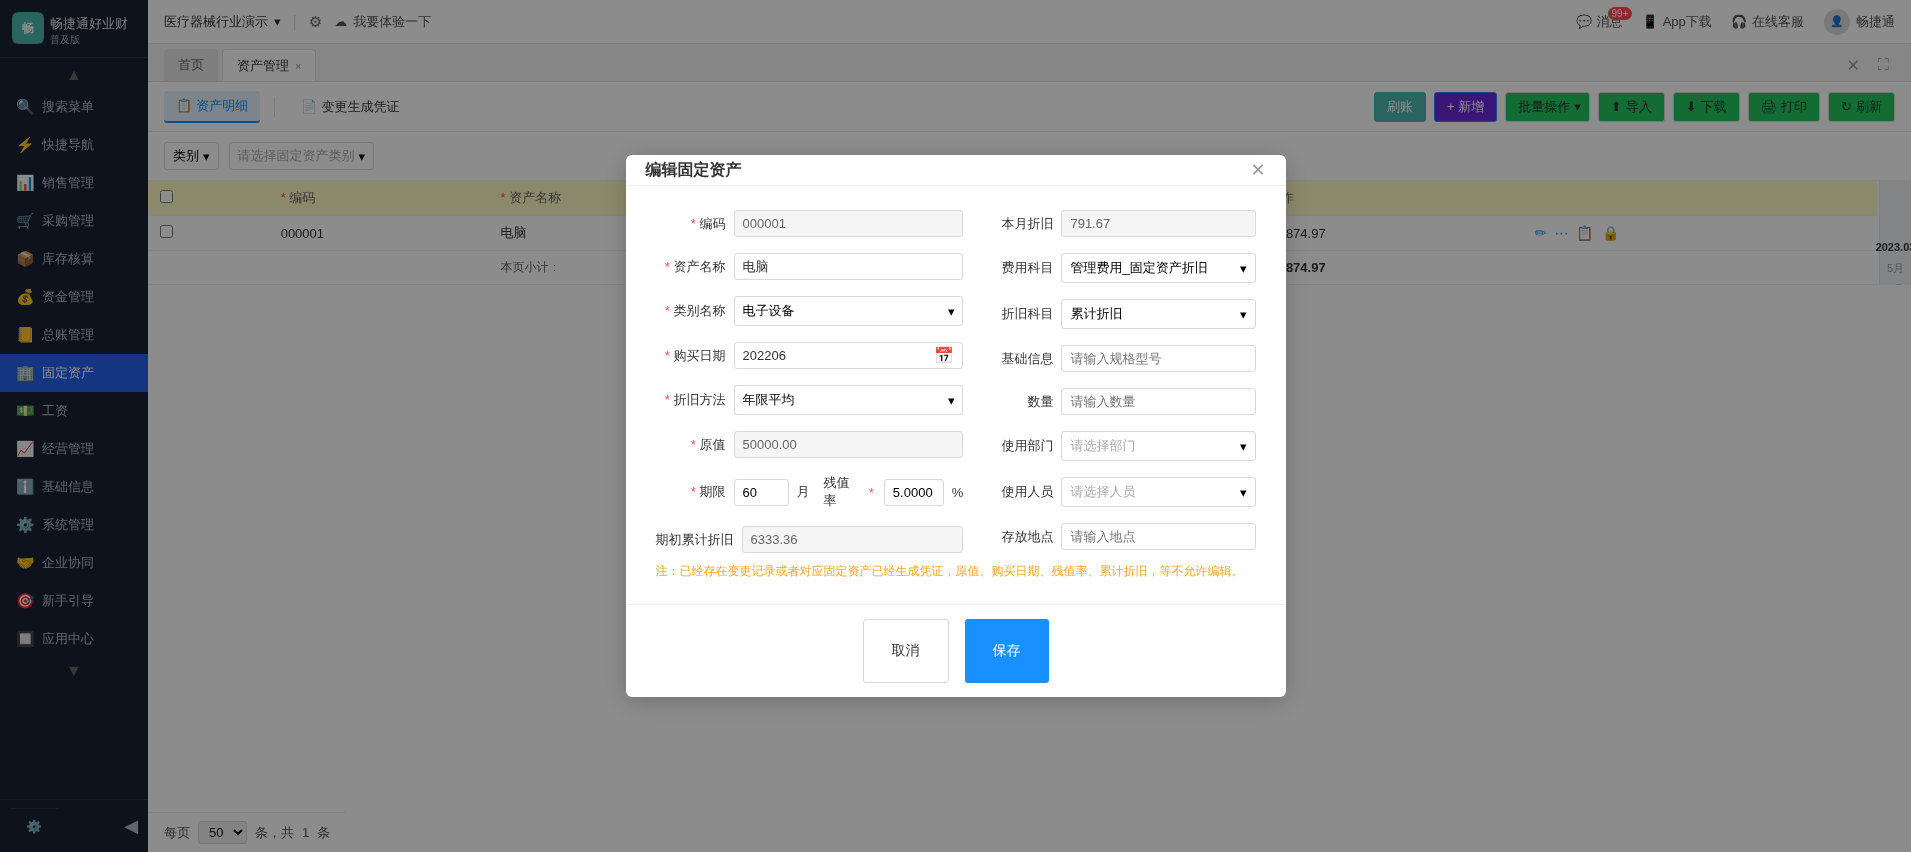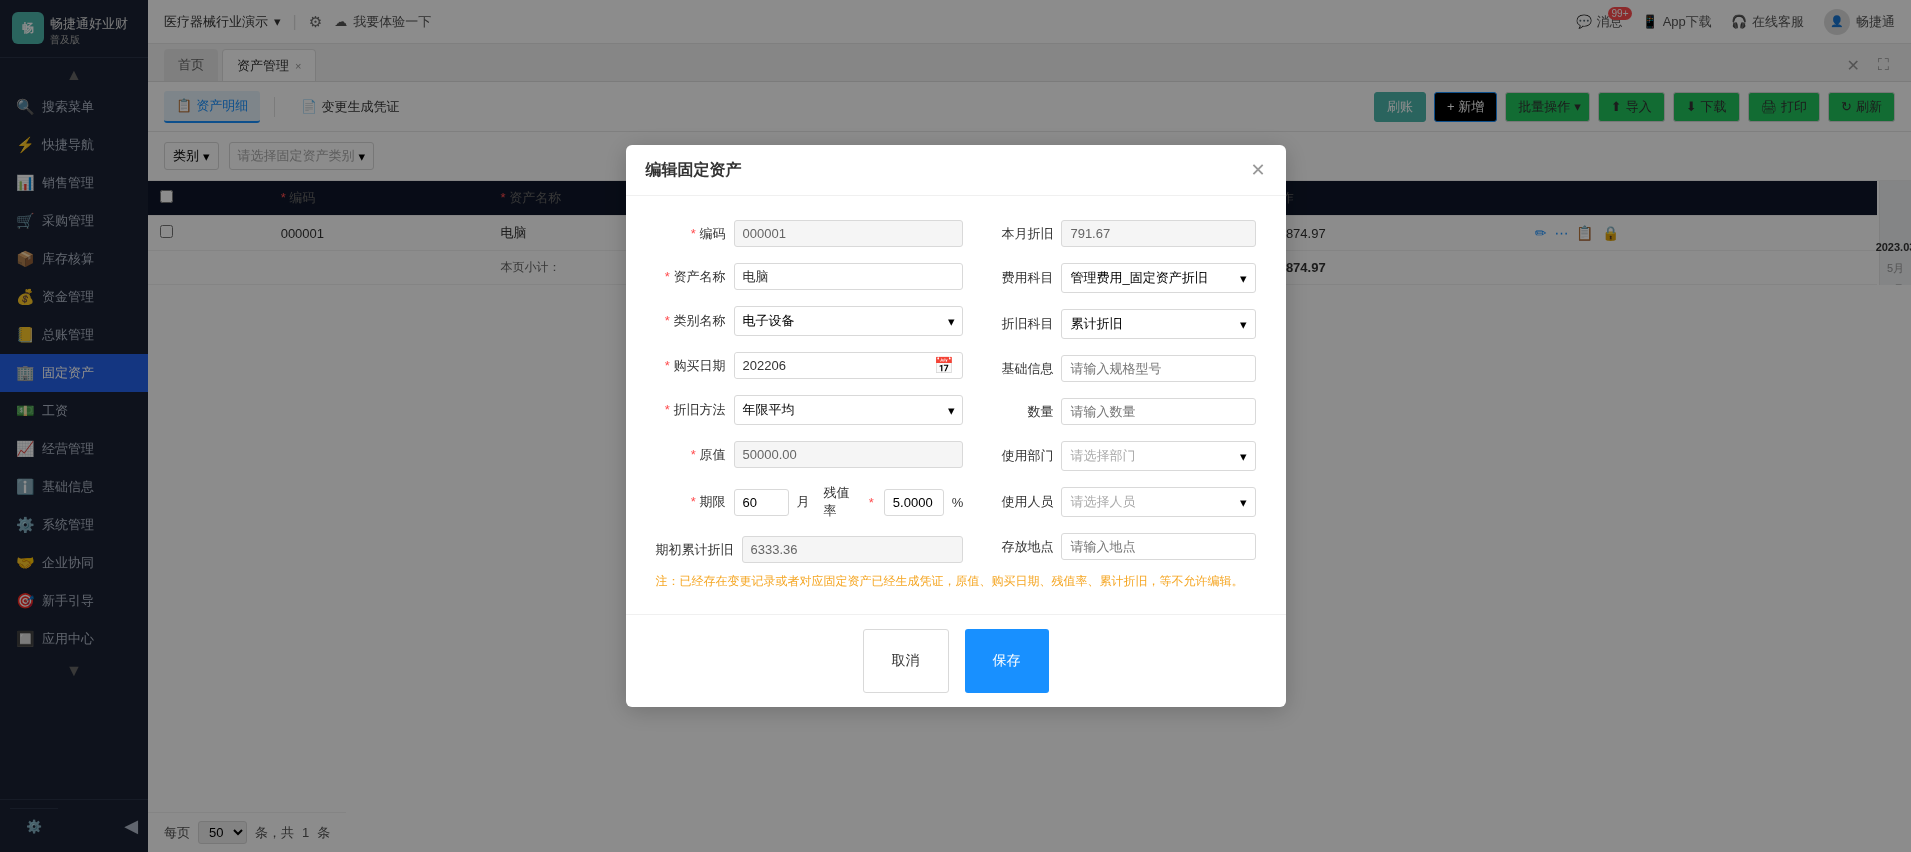--- a/index.html
+++ b/index.html
@@ -153,21 +153,21 @@
       border-bottom: 2px solid #1890ff;
     }
     .toolbar-sep { width: 1px; height: 20px; background: #e0e0e0; margin: 0 4px; }
     .toolbar-right { margin-left: auto; display: flex; align-items: center; gap: 8px; }
     .btn {
       padding: 5px 12px; border-radius: 3px;
       border: 1px solid #d9d9d9; background: #22c55e;
       font-size: 13px; cursor: pointer; color: #333;
       display: flex; align-items: center; gap: 4px;
     }
-    .btn.primary { background: #000000; color: #fff; border-color: #1890ff; }
+    .btn.primary { background: #6d28d9; color: #fff; border-color: #1890ff; }
     .btn.teal { background: #4db6ac; color: #fff; border-color: #4db6ac; }
     .btn.dropdown { padding-right: 8px; }
 
     
     .filter-row {
       padding: 10px 16px;
       display: flex; align-items: center; gap: 10px;
       border-bottom: 1px solid #f0f0f0;
     }
     .filter-select {
@@ -177,21 +177,21 @@
       background: #fff;
     }
 
     
     .asset-table { width: 100%; border-collapse: collapse; font-size: 13px; }
     .asset-table th, .asset-table td {
       padding: 8px 12px;
       border-bottom: 1px solid #f0f0f0;
       text-align: left; white-space: nowrap;
     }
-    .asset-table th { background: #0f172a; color: #666; font-weight: normal; }
+    .asset-table th { background: #fef9c3; color: #666; font-weight: normal; }
     .asset-table td { color: #333; }
     .table-actions { display: flex; gap: 8px; }
     .action-icon { color: #1890ff; cursor: pointer; font-size: 14px; }
 
     
     .timeline-bar {
       position: absolute; right: 0; top: 0; bottom: 0;
       width: 32px; background: #f0f2f5;
       border-left: 1px solid #e8e8e8;
       display: flex; flex-direction: column; align-items: center;
@@ -223,21 +223,21 @@
       display: flex; align-items: center; justify-content: center;
       z-index: 1000;
     }
     .modal {
       background: #fff;
       border-radius: 6px;
       width: 660px;
       box-shadow: 0 4px 24px rgba(0,0,0,0.2);
     }
     .modal-header {
-      padding: 14px 20px;
+      padding: 4px 20px;
       border-bottom: 1px solid #f0f0f0;
       display: flex; align-items: center; justify-content: space-between;
     }
     .modal-title { font-size: 16px; font-weight: bold; color: #333; }
     .modal-close { font-size: 18px; color: #999; cursor: pointer; }
     .modal-body { padding: 24px 20px; }
     .modal-form { display: grid; grid-template-columns: 1fr 1fr; gap: 0; }
     .form-col { display: flex; flex-direction: column; gap: 16px; padding: 0 10px; }
     .form-row {
       display: flex; align-items: center; gap: 8px;

